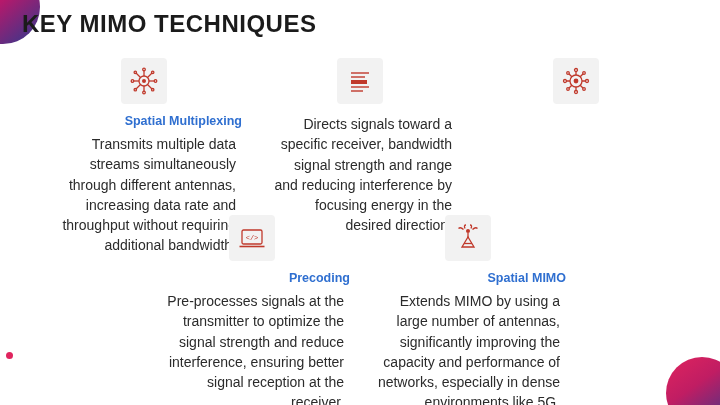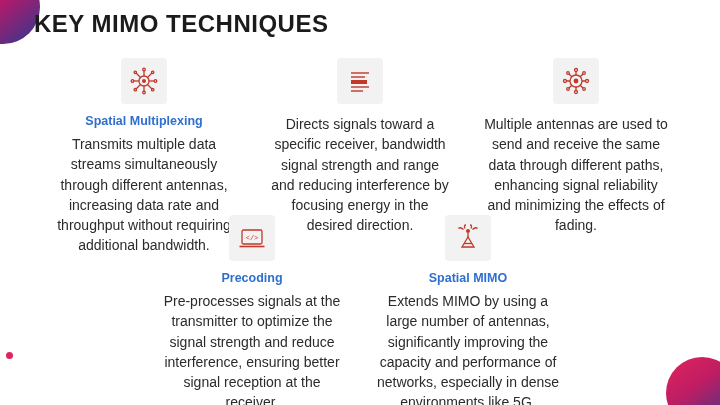--- a/index.html
+++ b/index.html
@@ -51,42 +51,42 @@
     bottom: 46px;
     width: 7px;
     height: 7px;
     border-radius: 50%;
     background: #e0245e;
   }
 
   
   .title {
     position: absolute;
-    left: 34px;
+    left: 22px;
     top: 10px;
     font-size: 24px;
     font-weight: bold;
     letter-spacing: 0.5px;
     color: #1b1b1b;
   }
 
   
   .row {
     position: absolute;
     display: flex;
     justify-content: center;
     width: 720px;
   }
   .row-1 { top: 58px; left: 0; }
   .row-2 { top: 215px; left: 0; }
 
   .item {
     width: 196px;
     margin: 0 10px;
-    text-align: center;
+    text-align: right;
   }
 
   .icon-box {
     width: 46px;
     height: 46px;
     margin: 0 auto 10px auto;
     background: #f2f2f2;
     border-radius: 4px;
     display: flex;
     align-items: center;
@@ -169,21 +169,20 @@
         <circle cx="15" cy="4" r="1.5"></circle>
           <circle cx="15" cy="26" r="1.5"></circle>
         <circle cx="4" cy="15" r="1.5"></circle>
           <circle cx="26" cy="15" r="1.5"></circle>
         <circle cx="7" cy="7" r="1.3"></circle>
           <circle cx="23" cy="7" r="1.3"></circle>
         <circle cx="7" cy="23" r="1.3"></circle>
           <circle cx="23" cy="23" r="1.3"></circle>
       </svg>
     </div>
-    <div class="item-desc">Multiple antennas are used to send and receive the same data through different paths, enhancing signal reliability and minimizing the effects of fading.</div>
   </div>
 
 </div>
 
 <div class="row row-2">
 
   <div class="item">
     <div class="icon-box">
       <svg width="30" height="30" viewBox="0 0 30 30" fill="none" stroke="#c0392b" stroke-width="1.3">
         <rect x="5" y="7" width="20" height="14" rx="1.5"></rect>

